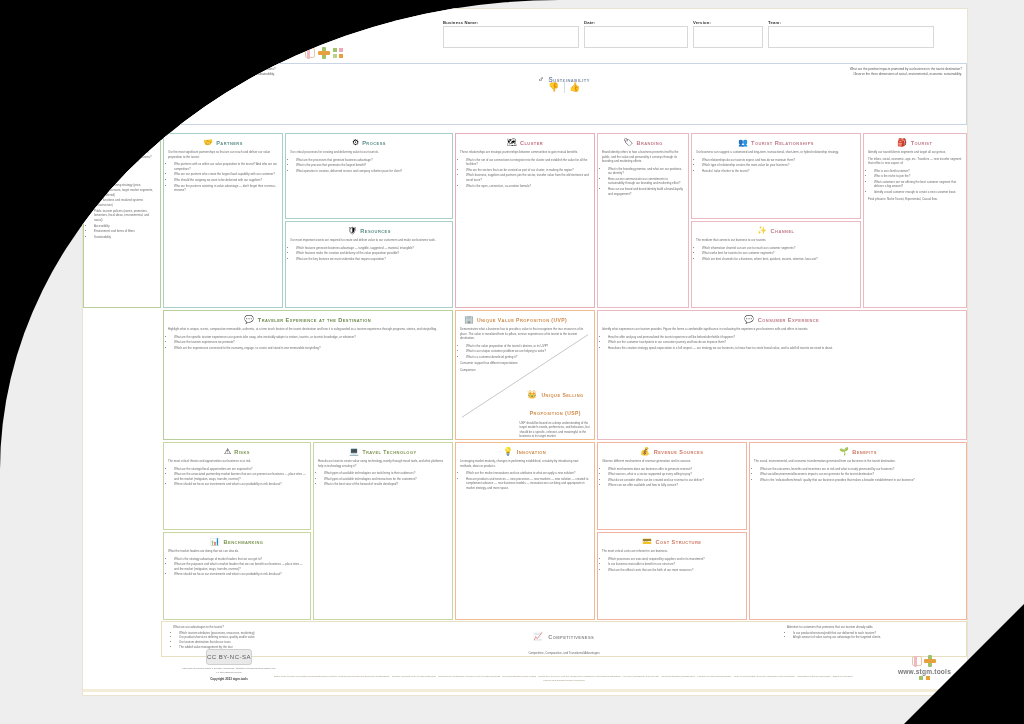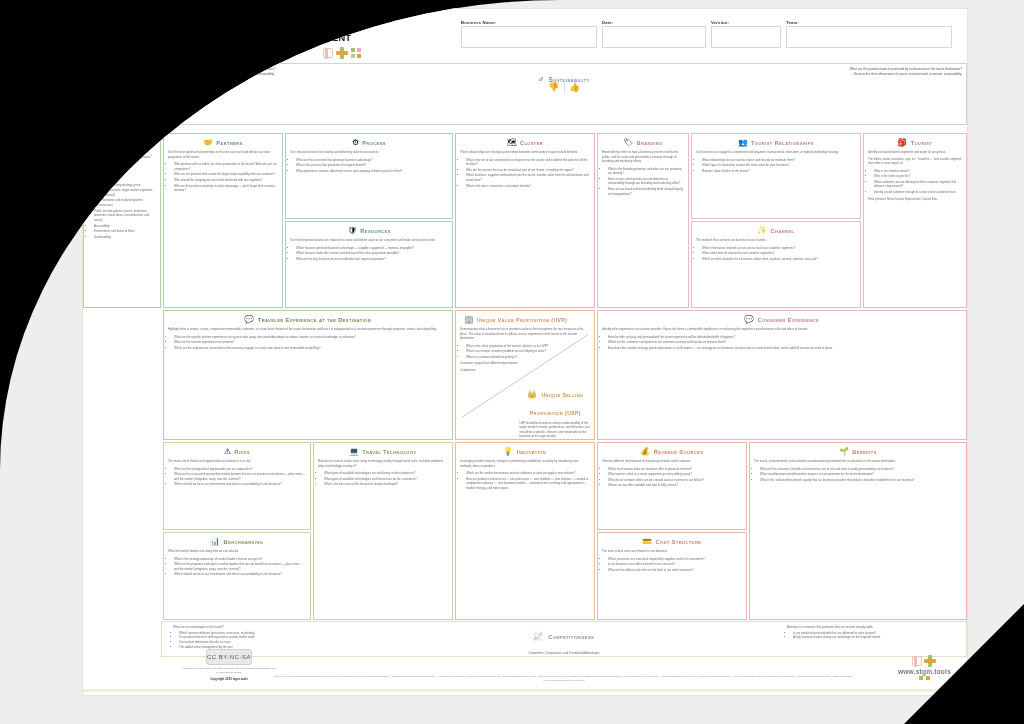--- a/index.html
+++ b/index.html
@@ -34,21 +34,21 @@
   
   #canvas {
     position: absolute;
     left: 82px; top: 8px;
     width: 886px; height: 688px;
     background: #ffffff;
     border: 1px solid #e8e4cf;
   }
 
   
-  .hdr { position:absolute; left:78px; top:5px; width:806px; height:48px; }
+  .hdr { position:absolute; left:60px; top:5px; width:806px; height:48px; }
   .hdr-title {
     font-size: 15px; font-weight: 700; letter-spacing:.2px; color:#1a1a1a;
     line-height: 1.05;
   }
   .hdr-sub {
     font-size: 9.4px; font-weight: 600; letter-spacing:.15px; color:#1a1a1a;
     margin-top: 2px;
   }
   .hdr-tag {
     font-size: 5.4px; font-weight: 700; color:#3d3d3d; margin-top: 6px;

